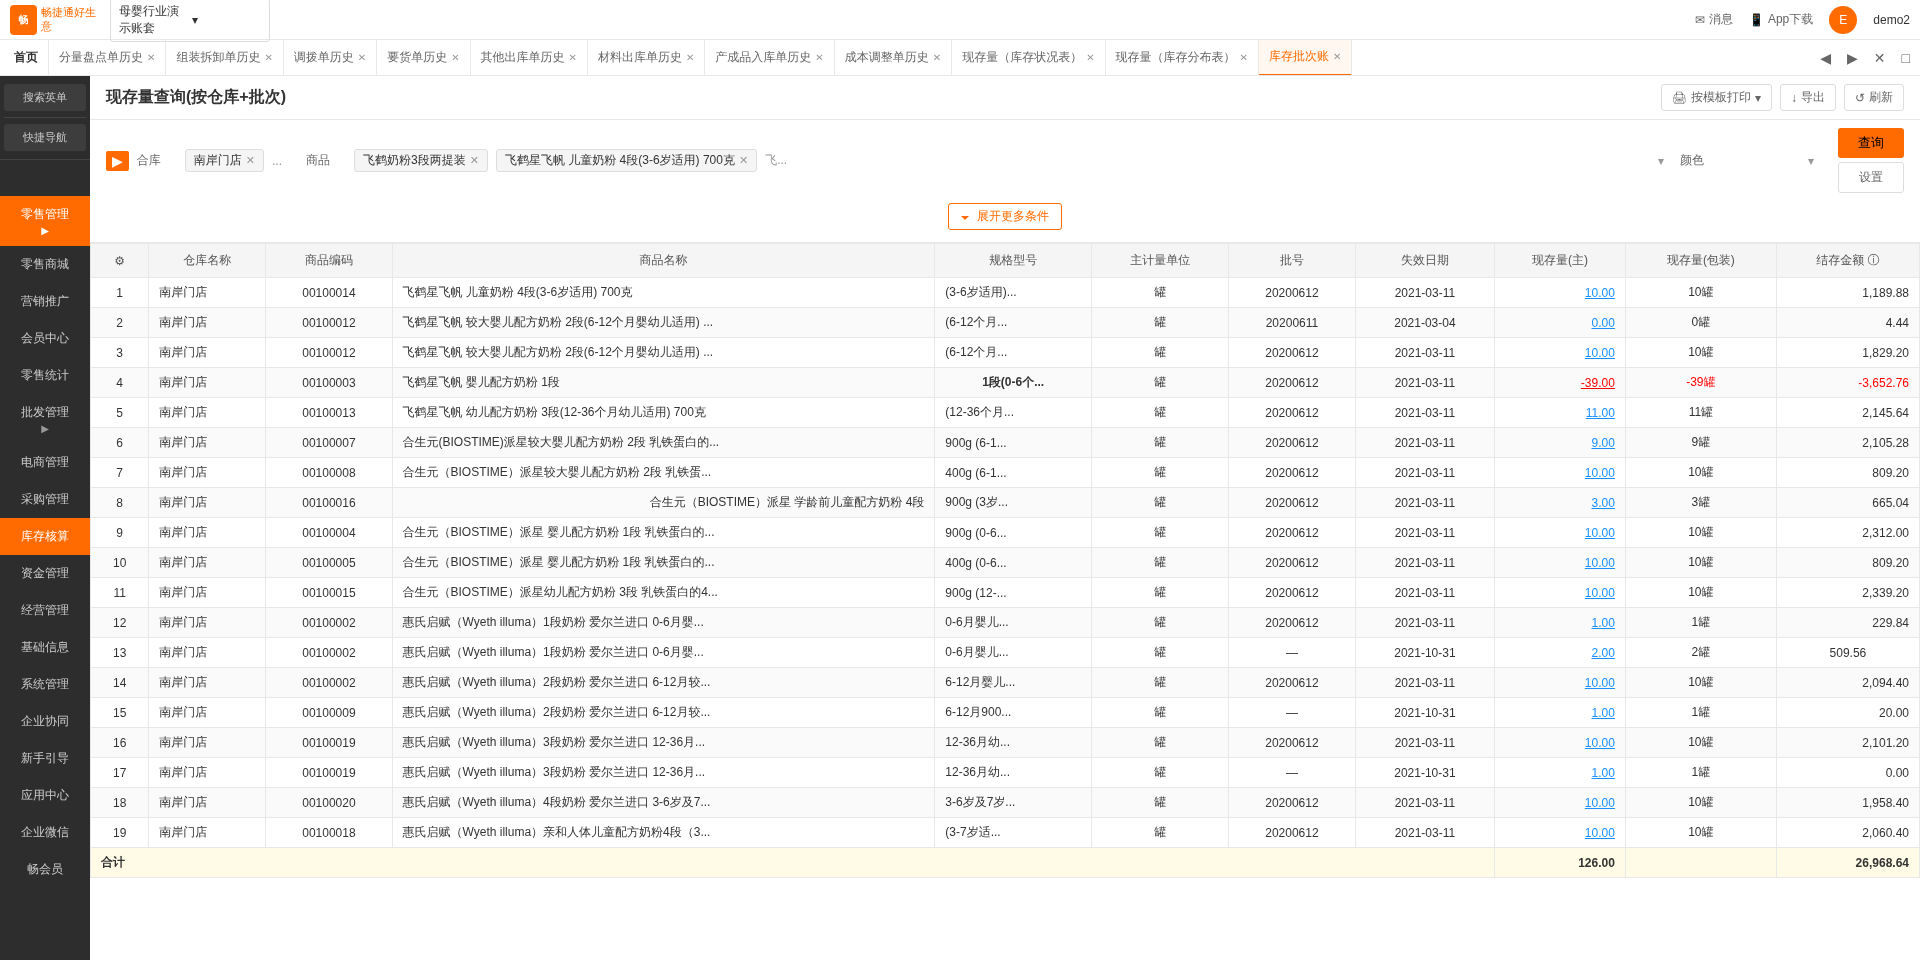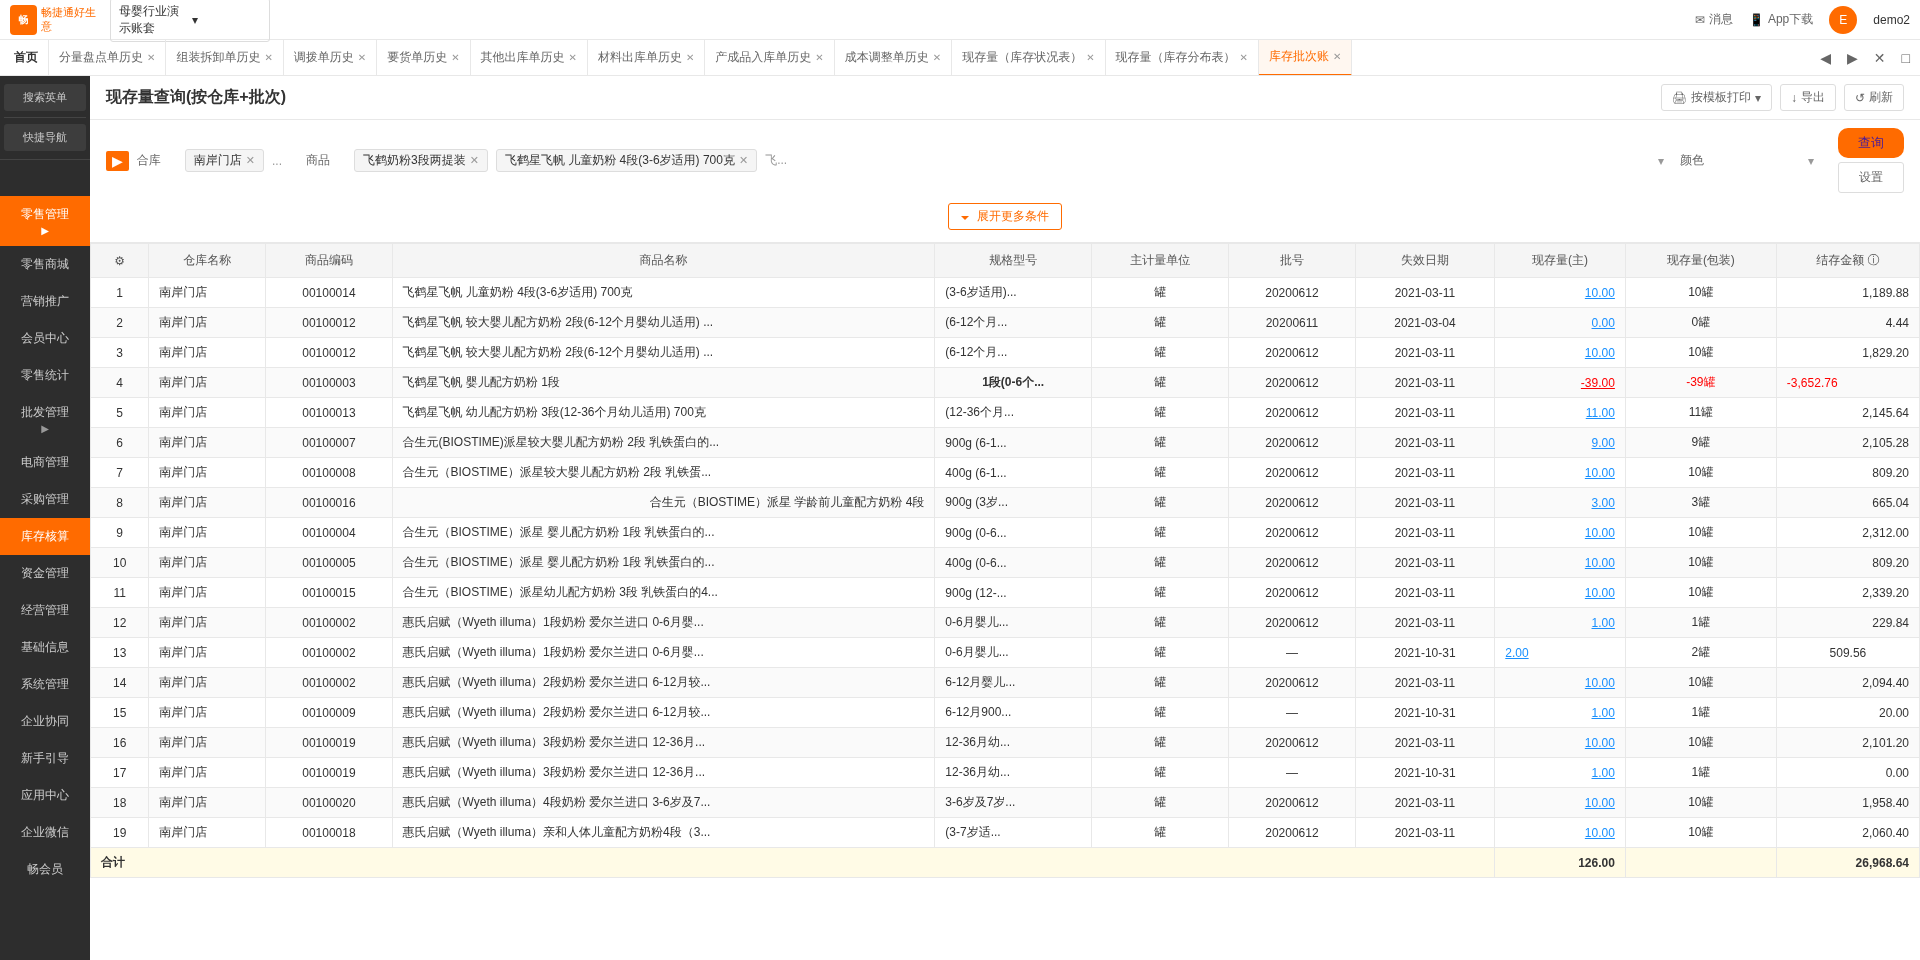--- a/index.html
+++ b/index.html
@@ -52,21 +52,21 @@
     .btn-refresh { display: flex; align-items: center; gap: 4px; border: 1px solid #ddd; padding: 4px 10px; border-radius: 3px; cursor: pointer; color: #666; background: #fff; }
 
     
     .filter-area { background: #fff; padding: 8px 16px; border-bottom: 1px solid #e8e8e8; }
     .filter-row { display: flex; align-items: center; gap: 8px; margin-bottom: 6px; }
     .filter-label { color: #666; white-space: nowrap; min-width: 40px; }
     .filter-expand-btn { display: flex; align-items: center; gap: 4px; cursor: pointer; color: #ff6b00; padding: 4px 12px; border: 1px solid #ff6b00; border-radius: 3px; font-size: 11px; margin: 0 auto; }
     .filter-tag { display: flex; align-items: center; gap: 4px; background: #f5f5f5; border: 1px solid #ddd; padding: 2px 8px; border-radius: 3px; color: #333; }
     .filter-tag-close { color: #999; cursor: pointer; font-size: 11px; }
     .filter-more { color: #999; cursor: pointer; }
-    .btn-query { background: #ff6b00; color: #4c1d95; border: none; padding: 6px 20px; border-radius: 10px; cursor: pointer; font-size: 13px; }
+    .btn-query { background: #ff6b00; color: #000000; border: none; padding: 6px 20px; border-radius: 3px; cursor: pointer; font-size: 13px; }
     .btn-settings { border: 1px solid #ddd; background: #fff; padding: 6px 16px; border-radius: 3px; cursor: pointer; color: #666; }
     .query-btns { display: flex; flex-direction: column; gap: 4px; margin-left: auto; }
     .filter-expand-row { display: flex; justify-content: center; padding: 4px 0; }
     .expand-arrow { display: inline-block; width: 0; height: 0; border-left: 4px solid transparent; border-right: 4px solid transparent; border-top: 4px solid #ff6b00; margin-right: 4px; margin-top: 2px; }
 
     
     .table-container { flex: 1; overflow: auto; background: #fff; }
     table { width: 100%; border-collapse: collapse; }
     thead tr { background: #f5f5f5; }
     th { padding: 8px 10px; border: 1px solid #e8e8e8; color: #555; font-weight: normal; white-space: nowrap; text-align: center; position: sticky; top: 0; background: #f5f5f5; z-index: 1; }
@@ -346,21 +346,21 @@
               <td style="text-align: center;">4</td>
               <td style="text-align: left;">南岸门店</td>
               <td style="text-align: center;">00100003</td>
               <td style="text-align: left; max-width: 320px;">飞鹤星飞帆 婴儿配方奶粉 1段</td>
               <td style="text-align: center; font-weight: bold;">1段(0-6个...</td>
               <td style="text-align: center;">罐</td>
               <td style="text-align: center;">20200612</td>
               <td style="text-align: center;">2021-03-11</td>
               <td class="link-val negative-val" style="text-align: right;">-39.00</td>
               <td class="negative-val" style="text-align: center;">-39罐</td>
-              <td class="negative-val" style="">-3,652.76</td>
+              <td class="negative-val" style="text-align: right;">-3,652.76</td>
             </tr>
             <tr style="background: rgb(255, 255, 255);">
               <td style="text-align: center;">5</td>
               <td style="text-align: left;">南岸门店</td>
               <td style="text-align: center;">00100013</td>
               <td style="text-align: left; max-width: 320px;">飞鹤星飞帆 幼儿配方奶粉 3段(12-36个月幼儿适用) 700克</td>
               <td style="text-align: left;">(12-36个月...</td>
               <td style="text-align: center;">罐</td>
               <td style="text-align: center;">20200612</td>
               <td style="text-align: center;">2021-03-11</td>
@@ -461,21 +461,21 @@
             </tr>
             <tr style="background: rgb(255, 255, 255);">
               <td style="text-align: center;">13</td>
               <td style="text-align: left;">南岸门店</td>
               <td style="text-align: center;">00100002</td>
               <td style="text-align: left; max-width: 320px;">惠氏启赋（Wyeth illuma）1段奶粉 爱尔兰进口 0-6月婴...</td>
               <td style="text-align: left;">0-6月婴儿...</td>
               <td style="text-align: center;">罐</td>
               <td style="text-align: center;">—</td>
               <td style="text-align: center;">2021-10-31</td>
-              <td class="link-val" style="text-align: left;">2.00</td>
+              <td class="link-val" style="text-align: right;">2.00</td>
               <td style="text-align: center;">2罐</td>
               <td style="text-align: center;">509.56</td>
             </tr>
             <tr style="background: rgb(250, 250, 250);">
               <td style="text-align: center;">14</td>
               <td style="text-align: left;">南岸门店</td>
               <td style="text-align: center;">00100002</td>
               <td style="text-align: left; max-width: 320px;">惠氏启赋（Wyeth illuma）2段奶粉 爱尔兰进口 6-12月较...</td>
               <td style="text-align: left;">6-12月婴儿...</td>
               <td style="text-align: center;">罐</td>

